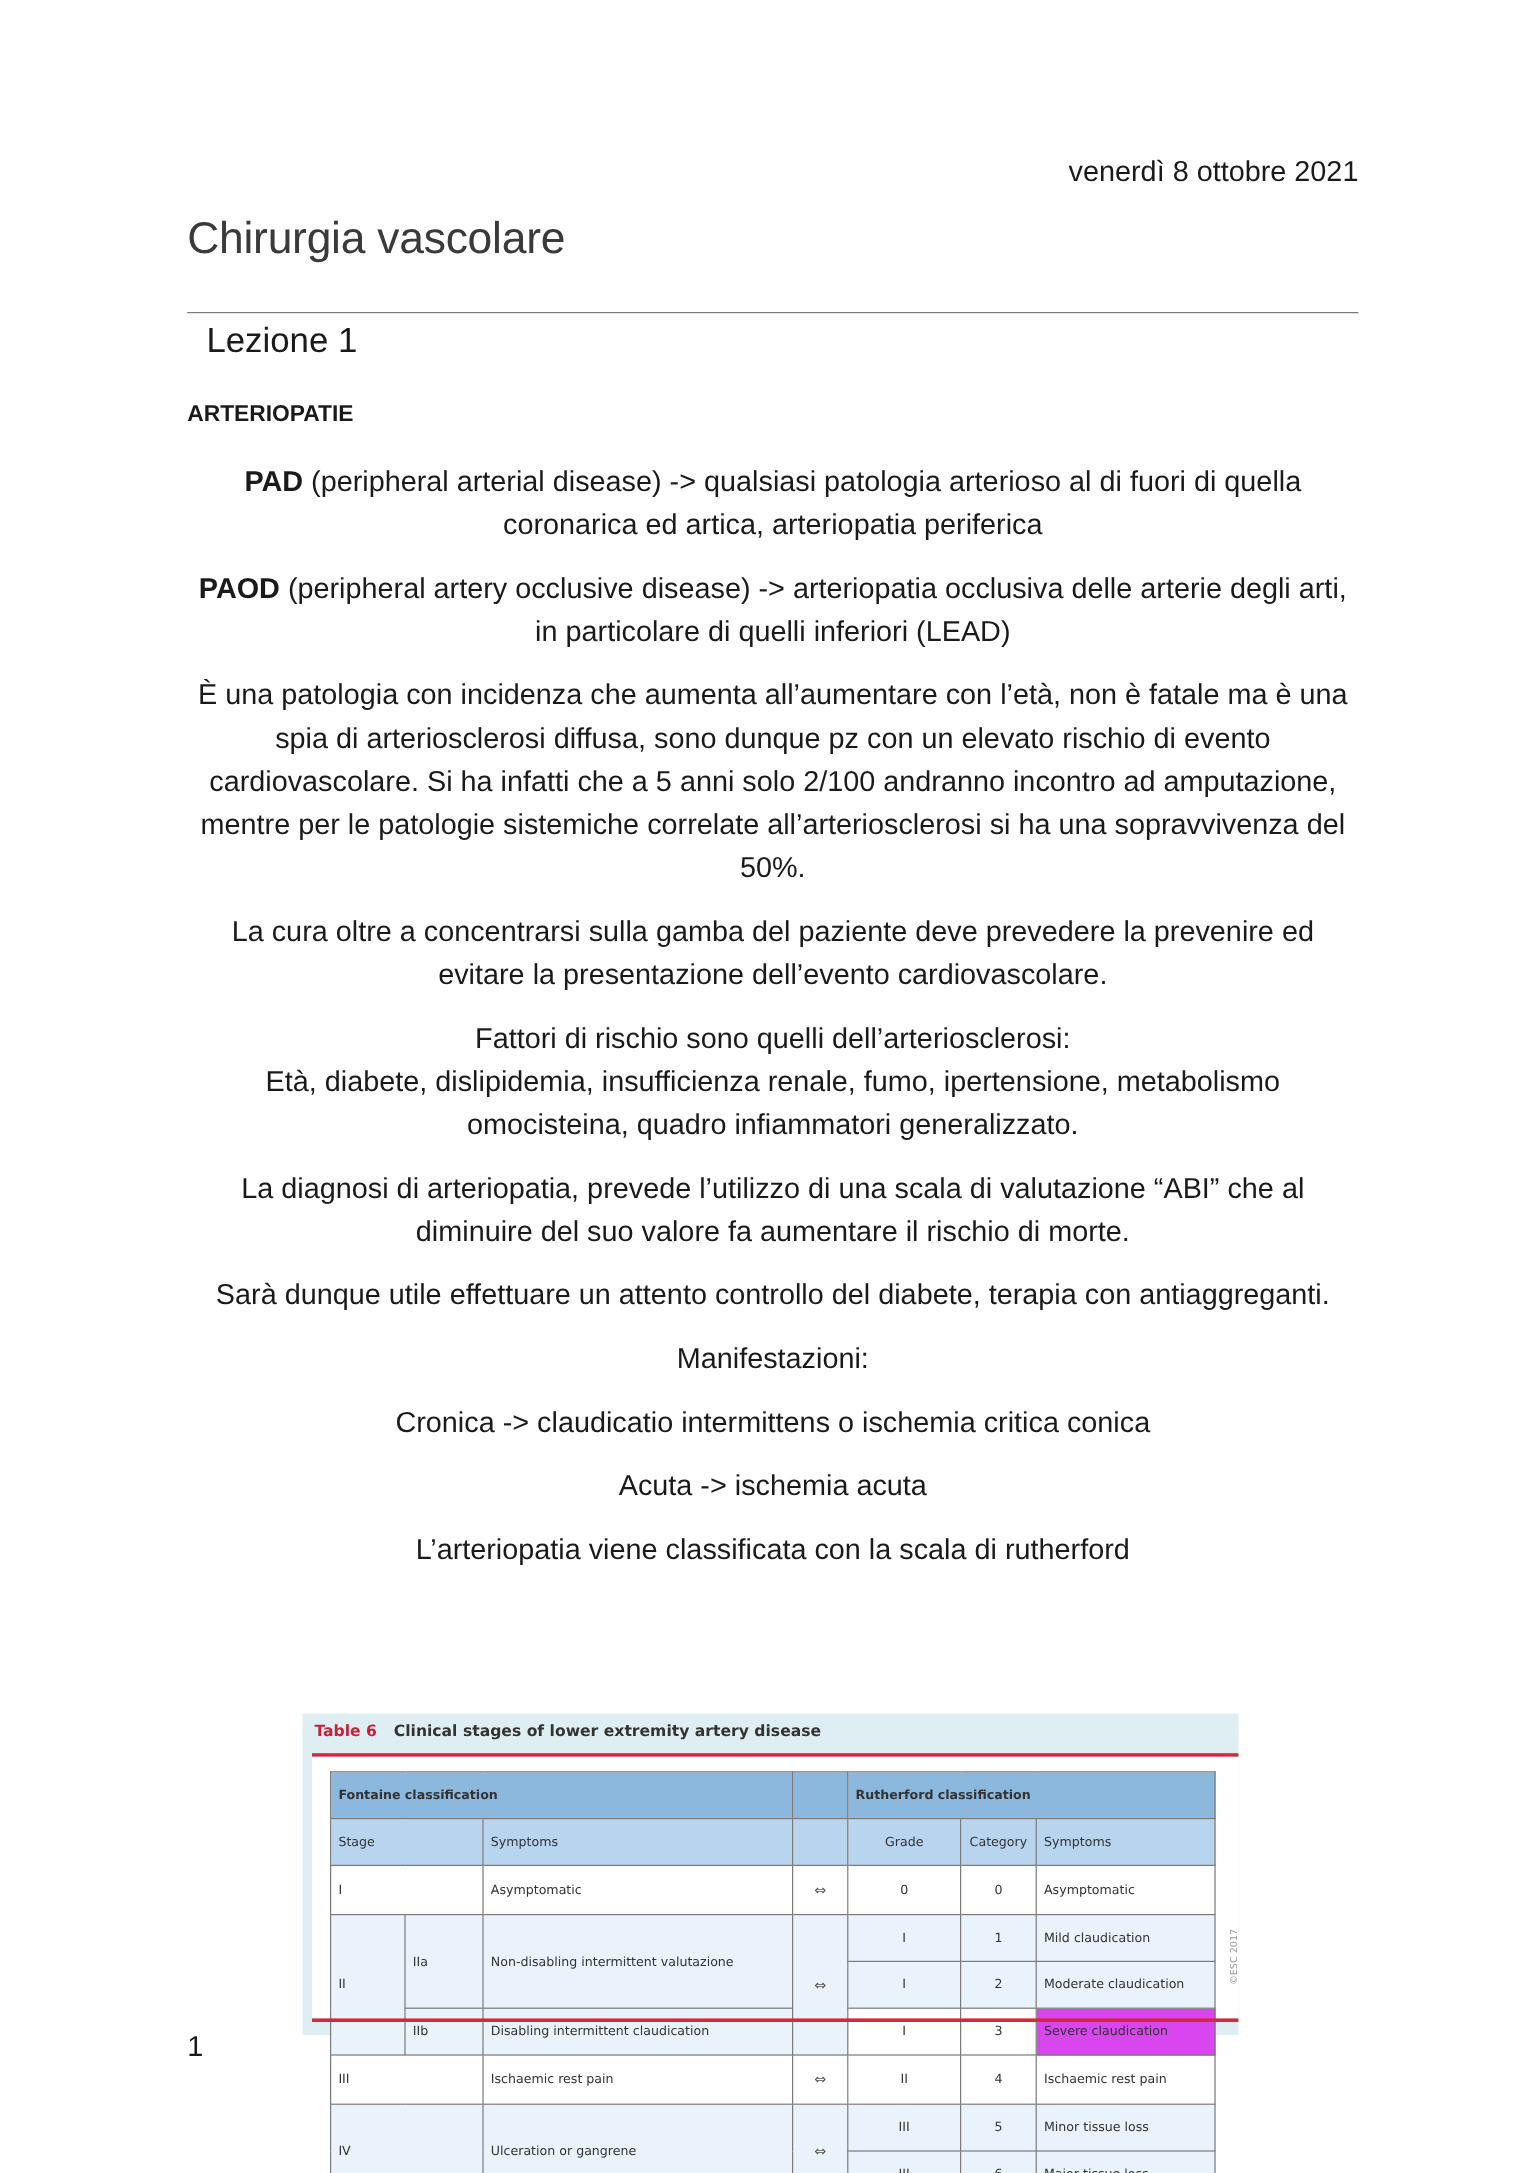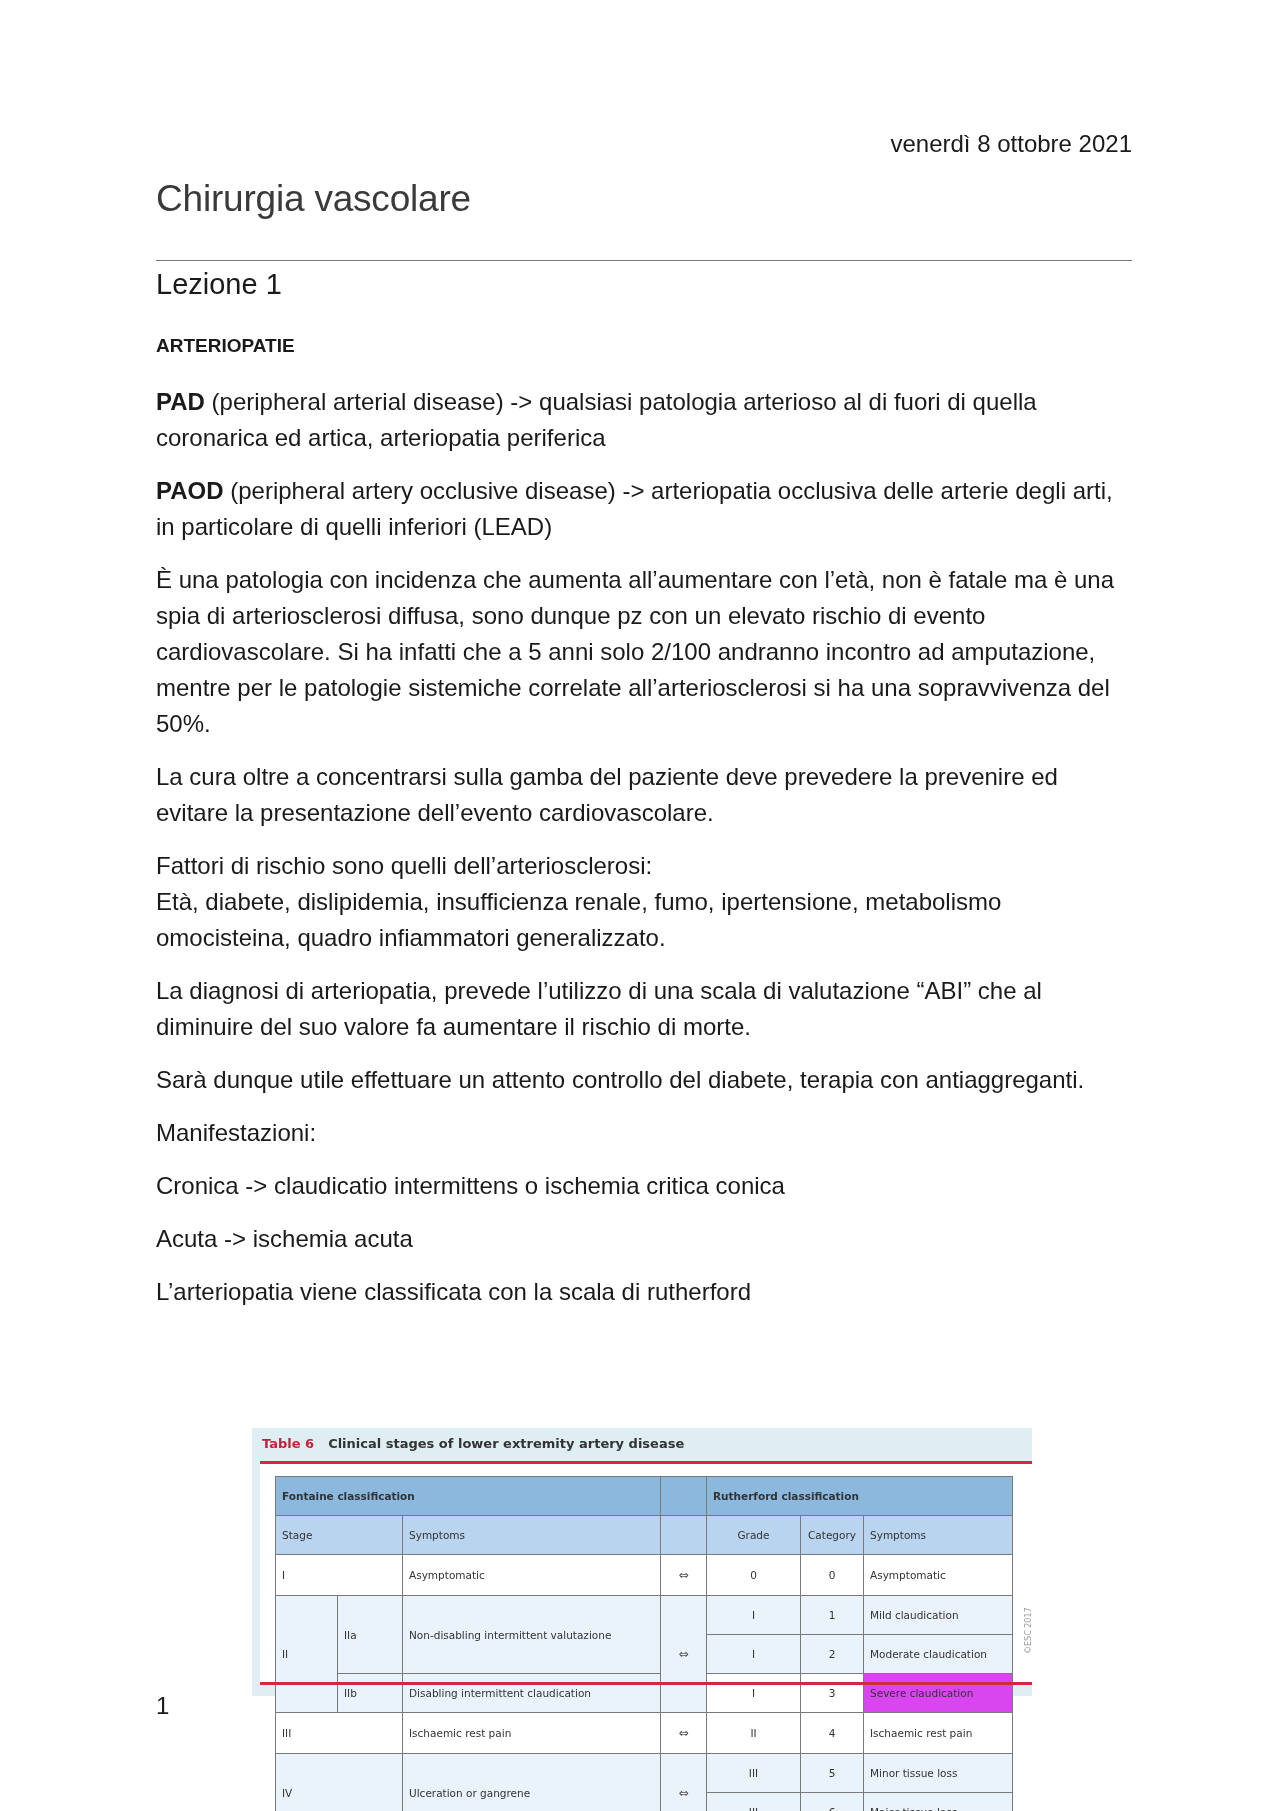--- a/index.html
+++ b/index.html
@@ -2,23 +2,23 @@
 <html><head>
 <meta charset="utf-8">
 <style>
   html, body { margin: 0; padding: 0; background: #ffffff; }
   body { width: 1280px; height: 1811px; position: relative; overflow: hidden;
          font-family: "Liberation Sans", "DejaVu Sans", sans-serif; color: #1a1a1a; }
   .page { position: absolute; left: 0; top: 0; width: 1280px; height: 1811px; }
   .date { position: absolute; right: 148px; top: 130px; font-size: 24px; color: #1a1a1a; }
   .title { position: absolute; left: 156px; top: 178px; font-size: 37px; font-weight: normal; color: #3a3a3a; margin: 0; letter-spacing: -0.2px; }
   .rule { position: absolute; left: 156px; top: 260px; width: 976px; height: 0; border-top: 1.5px solid #7a7a7a; }
-  .subtitle { position: absolute; left: 156px; top: 268px; font-size: 29px; color: #1a1a1a; margin: 0; font-weight: normal; }
+  .subtitle { position: absolute; left: 172px; top: 268px; font-size: 29px; color: #1a1a1a; margin: 0; font-weight: normal; }
   .content { position: absolute; left: 156px; top: 330px; width: 976px; font-size: 24px; line-height: 36px; }
-  .content p { margin: 0 0 17px 0; }
+  .content p { margin: 0 0 17px 0; text-align: center; }
   .content h2 { font-size: 19px; font-weight: bold; margin: 0 0 22px 0; line-height: 32px; }
   .content b { font-weight: bold; }
 
   .figure { position: absolute; left: 252px; top: 1428px; width: 780px; height: 268px; background: #dfeef3; }
   .fig-caption { position: absolute; left: 10px; top: 8px; font-size: 13px; font-weight: bold; font-family: "DejaVu Sans", sans-serif; color: #333; white-space: nowrap; }
   .fig-caption .tbl-no { color: #c8203a; margin-right: 14px; }
   .fig-topline { position: absolute; left: 8px; top: 33px; width: 772px; height: 3px; background: #d2293f; }
   .fig-inner { position: absolute; left: 8px; top: 36px; width: 772px; height: 218px; background: #ffffff; }
   .fig-botline { position: absolute; left: 8px; top: 254px; width: 772px; height: 3px; background: #d2293f; }
   table.rc { position: absolute; left: 15px; top: 12px; border-collapse: collapse; font-family: "DejaVu Sans", sans-serif; font-size: 10.5px; color: #333; }

